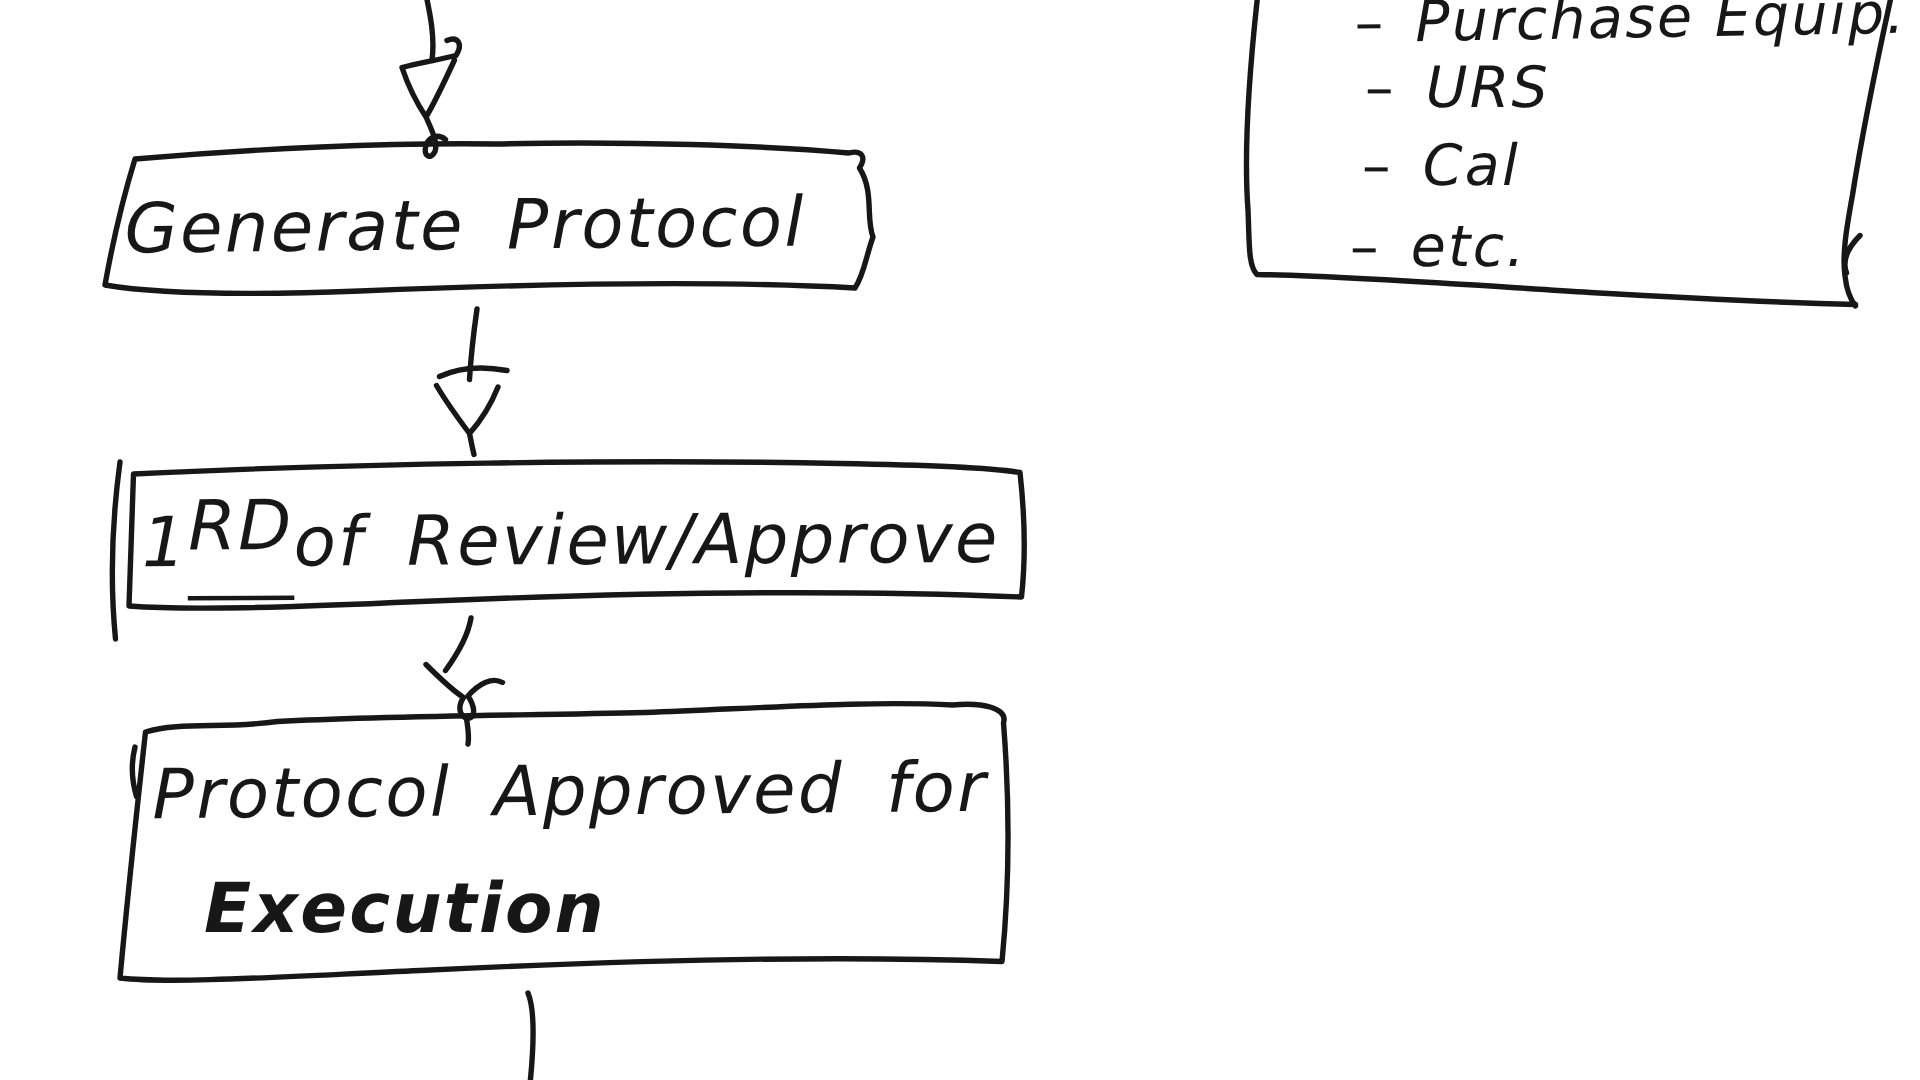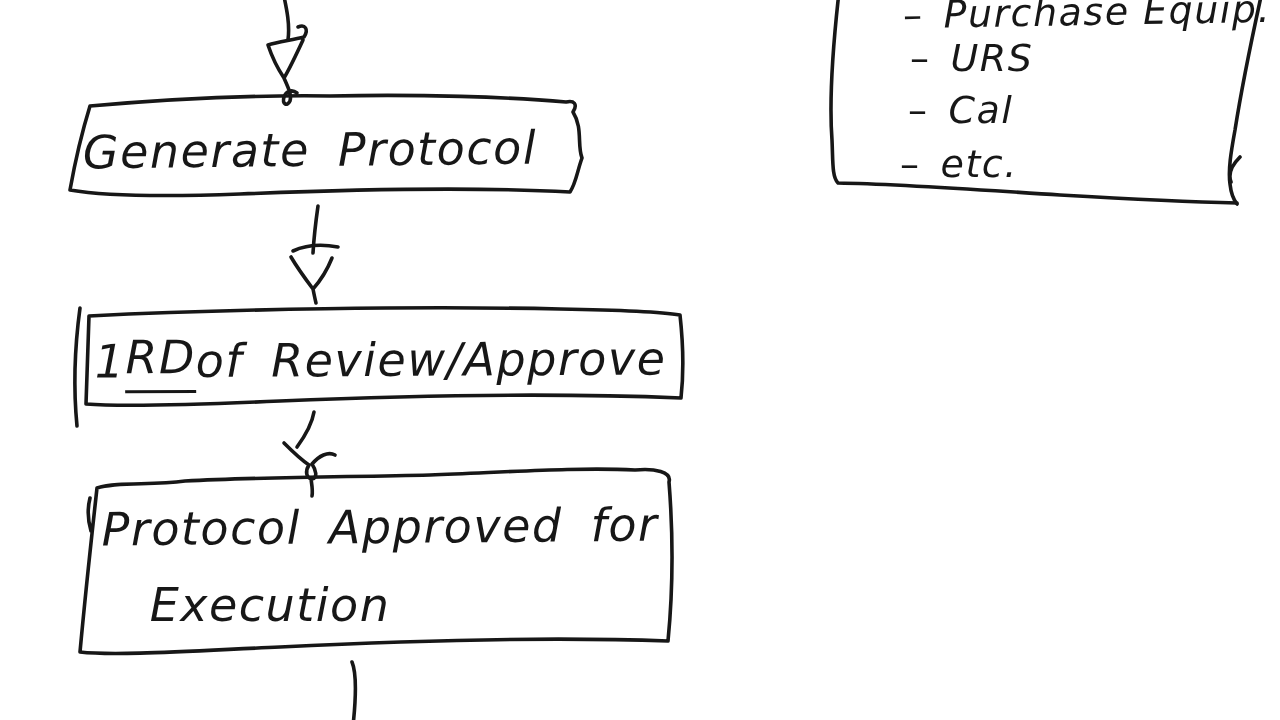--- a/index.html
+++ b/index.html
@@ -31,24 +31,24 @@
     color: #171717;
     font-style: italic;
     letter-spacing: 1.5px;
     word-spacing: 12px;
     white-space: nowrap;
   }
   .box-label { font-size: 46px; }
   #label-step1 { left: 70px;  top: 104px; width: 480px; height: 92px; transform: rotate(-0.6deg); }
   #label-step2 { left: 93px;  top: 318px; width: 575px; height: 84px; transform: rotate(-0.3deg); }
   #label-step3-line1 { left: 100px; top: 490px; width: 560px; height: 74px; transform: rotate(-0.5deg); }
-  #label-step3-line2 { left: 105px; top: 568px; width: 330px; height: 74px; }
+  #label-step3-line2 { left: 105px; top: 568px; width: 330px; height: 74px; font-weight: bold; }
   .u {
     border-bottom: 3px solid #171717;
-    padding-bottom: 6px;
+    padding-bottom: 20px;
   }
   .note-row {
     position: absolute;
     display: flex;
     align-items: center;
     gap: 20px;
     color: #171717;
     font-style: italic;
     font-size: 38px;
     letter-spacing: 1.5px;

